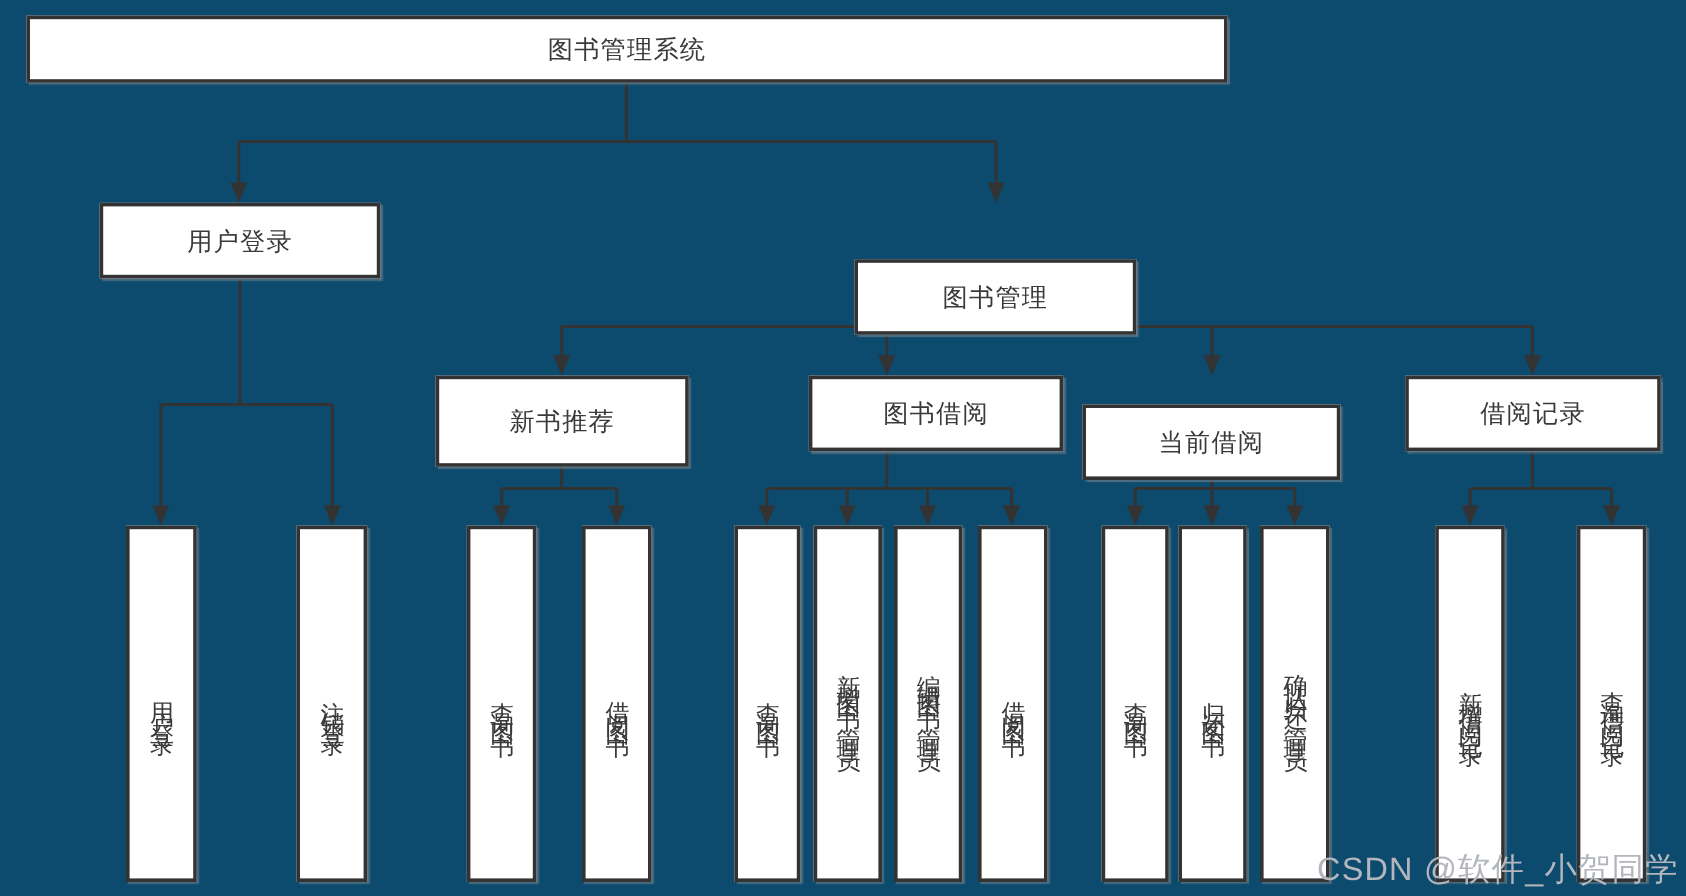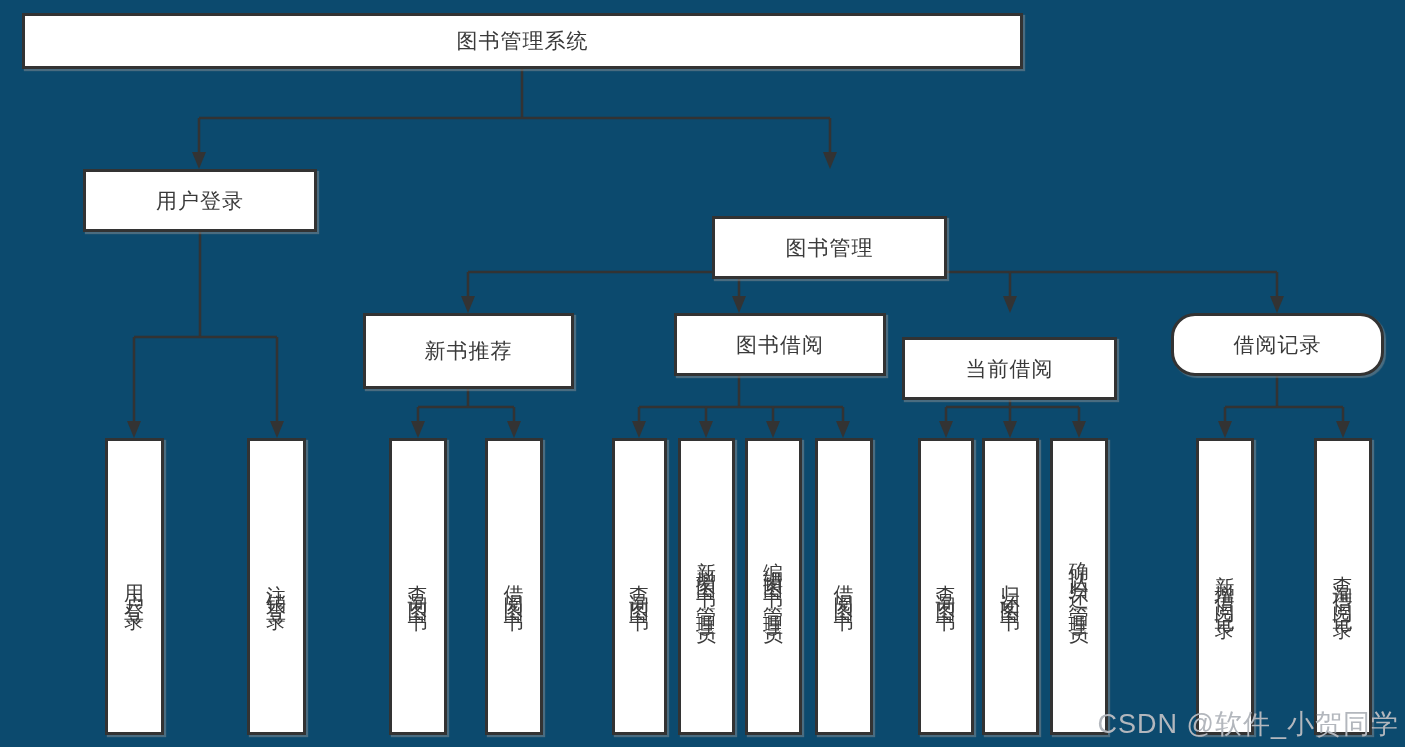--- a/index.html
+++ b/index.html
@@ -109,21 +109,21 @@
   </svg>
 
   <div class="node h-node" style="left:22px;top:13px;width:1001px;height:56px;">图书管理系统</div>
 
   <div class="node h-node" style="left:83px;top:169px;width:234px;height:63px;">用户登录</div>
   <div class="node h-node" style="left:712px;top:169px;width:235px;height:63px;margin-top:47px;">图书管理</div>
 
   <div class="node h-node" style="left:363px;top:313px;width:211px;height:76px;">新书推荐</div>
   <div class="node h-node" style="left:633px;top:313px;width:212px;height:63px;margin-left:41px;">图书借阅</div>
   <div class="node h-node" style="left:902px;top:313px;width:215px;height:63px;margin-top:24px;">当前借阅</div>
-  <div class="node h-node" style="left:1171px;top:313px;width:213px;height:63px;border-radius:24px;">借阅记录</div>
+  <div class="node h-node" style="left:1171px;top:313px;width:213px;height:63px;">借阅记录</div>
 
   <div class="node leaf" style="left:105px;top:438px;width:59px;height:297px;">用户登录</div>
   <div class="node leaf" style="left:247px;top:438px;width:59px;height:297px;">注销登录</div>
   <div class="node leaf" style="left:389px;top:438px;width:58px;height:297px;">查询图书</div>
   <div class="node leaf" style="left:485px;top:438px;width:58px;height:297px;">借阅图书</div>
   <div class="node leaf" style="left:612px;top:438px;width:55px;height:297px;">查询图书</div>
   <div class="node leaf" style="left:678px;top:438px;width:57px;height:297px;">新增图书（管理员）</div>
   <div class="node leaf" style="left:745px;top:438px;width:57px;height:297px;">编辑图书（管理员）</div>
   <div class="node leaf" style="left:815px;top:438px;width:58px;height:297px;">借阅图书</div>
   <div class="node leaf" style="left:918px;top:438px;width:56px;height:297px;">查询图书</div>

